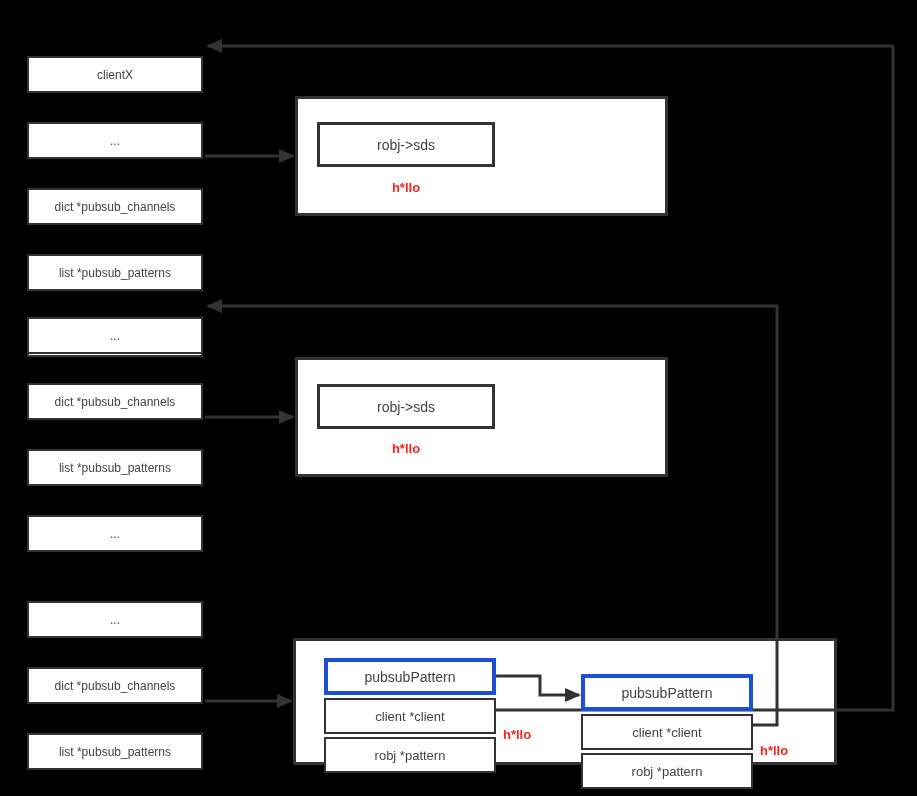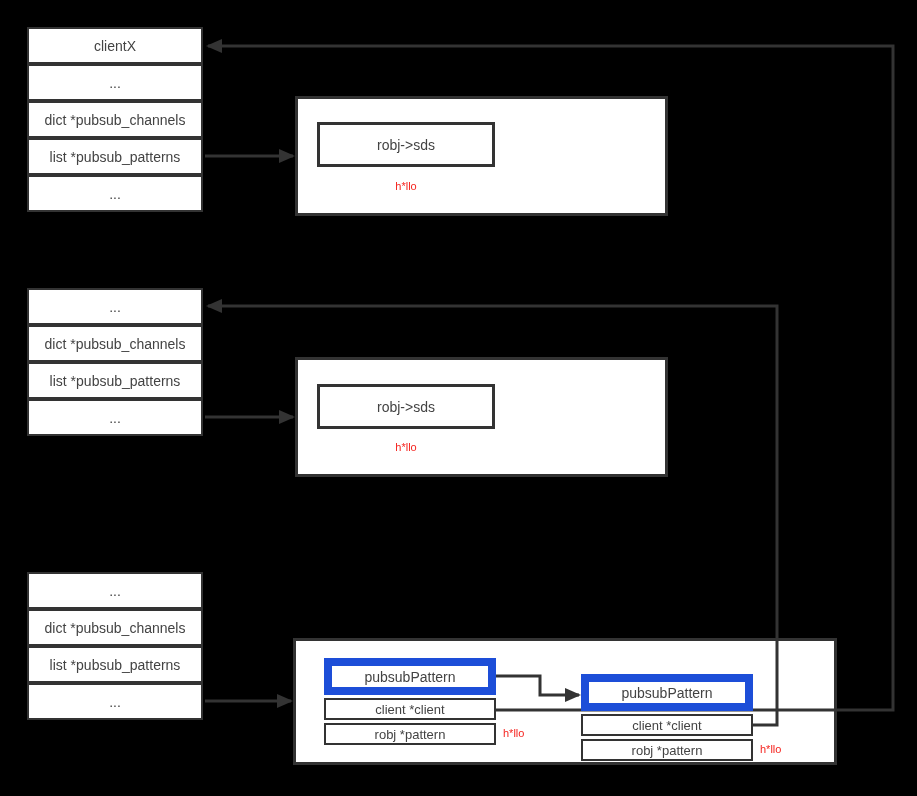--- a/index.html
+++ b/index.html
@@ -6,46 +6,46 @@
   body{
     width:917px;height:796px;position:relative;overflow:hidden;
     background:#000;
     font-family:"Liberation Sans","DejaVu Sans",sans-serif;
   }
   
   .mtable{position:absolute;width:176px;z-index:3;}
   .mrow{
     box-sizing:border-box;height:37px;background:#fff;border:2px solid #333;
     display:flex;align-items:center;justify-content:center;
-    font-size:14px;color:#434343;white-space:nowrap;
+    font-size:12px;color:#434343;white-space:nowrap;margin-top:29px;
   }
   
   .container{
     position:absolute;box-sizing:border-box;background:#fff;border:3px solid #333;z-index:1;
   }
   
   .robj-box{
     position:absolute;box-sizing:border-box;background:#fff;border:3px solid #333;
     display:flex;align-items:center;justify-content:center;
     font-size:14px;color:#434343;z-index:3;
   }
   
   .pstruct{position:absolute;width:172px;z-index:3;}
   .ptitle{
-    box-sizing:border-box;height:37px;background:#fff;border:8px solid #1d4ed8;
+    box-sizing:border-box;height:37px;background:#fff;border:4px solid #1d4ed8;
     display:flex;align-items:center;justify-content:center;
     font-size:14px;color:#434343;
   }
   .prow{
-    box-sizing:border-box;height:22px;background:#fff;border:2px solid #333;
+    box-sizing:border-box;height:36px;background:#fff;border:2px solid #333;
     display:flex;align-items:center;justify-content:center;
     font-size:13px;color:#434343;margin-top:3px;
   }
   .redval{
-    position:absolute;font-size:11px;color:#f5241f;white-space:nowrap;z-index:3;
+    position:absolute;font-size:13px;color:#f5241f;white-space:nowrap;z-index:3;font-weight:bold;
   }
   .redval.centered{text-align:center;}
   svg.wires{position:absolute;left:0;top:0;z-index:2;}
 </style>
 </head>
 <body>
 
 <div class="container" style="left:295px;top:96px;width:373px;height:120px"></div>
 <div class="container" style="left:295px;top:357px;width:373px;height:120px"></div>
 <div class="container" style="left:293px;top:638px;width:544px;height:127px"></div>

